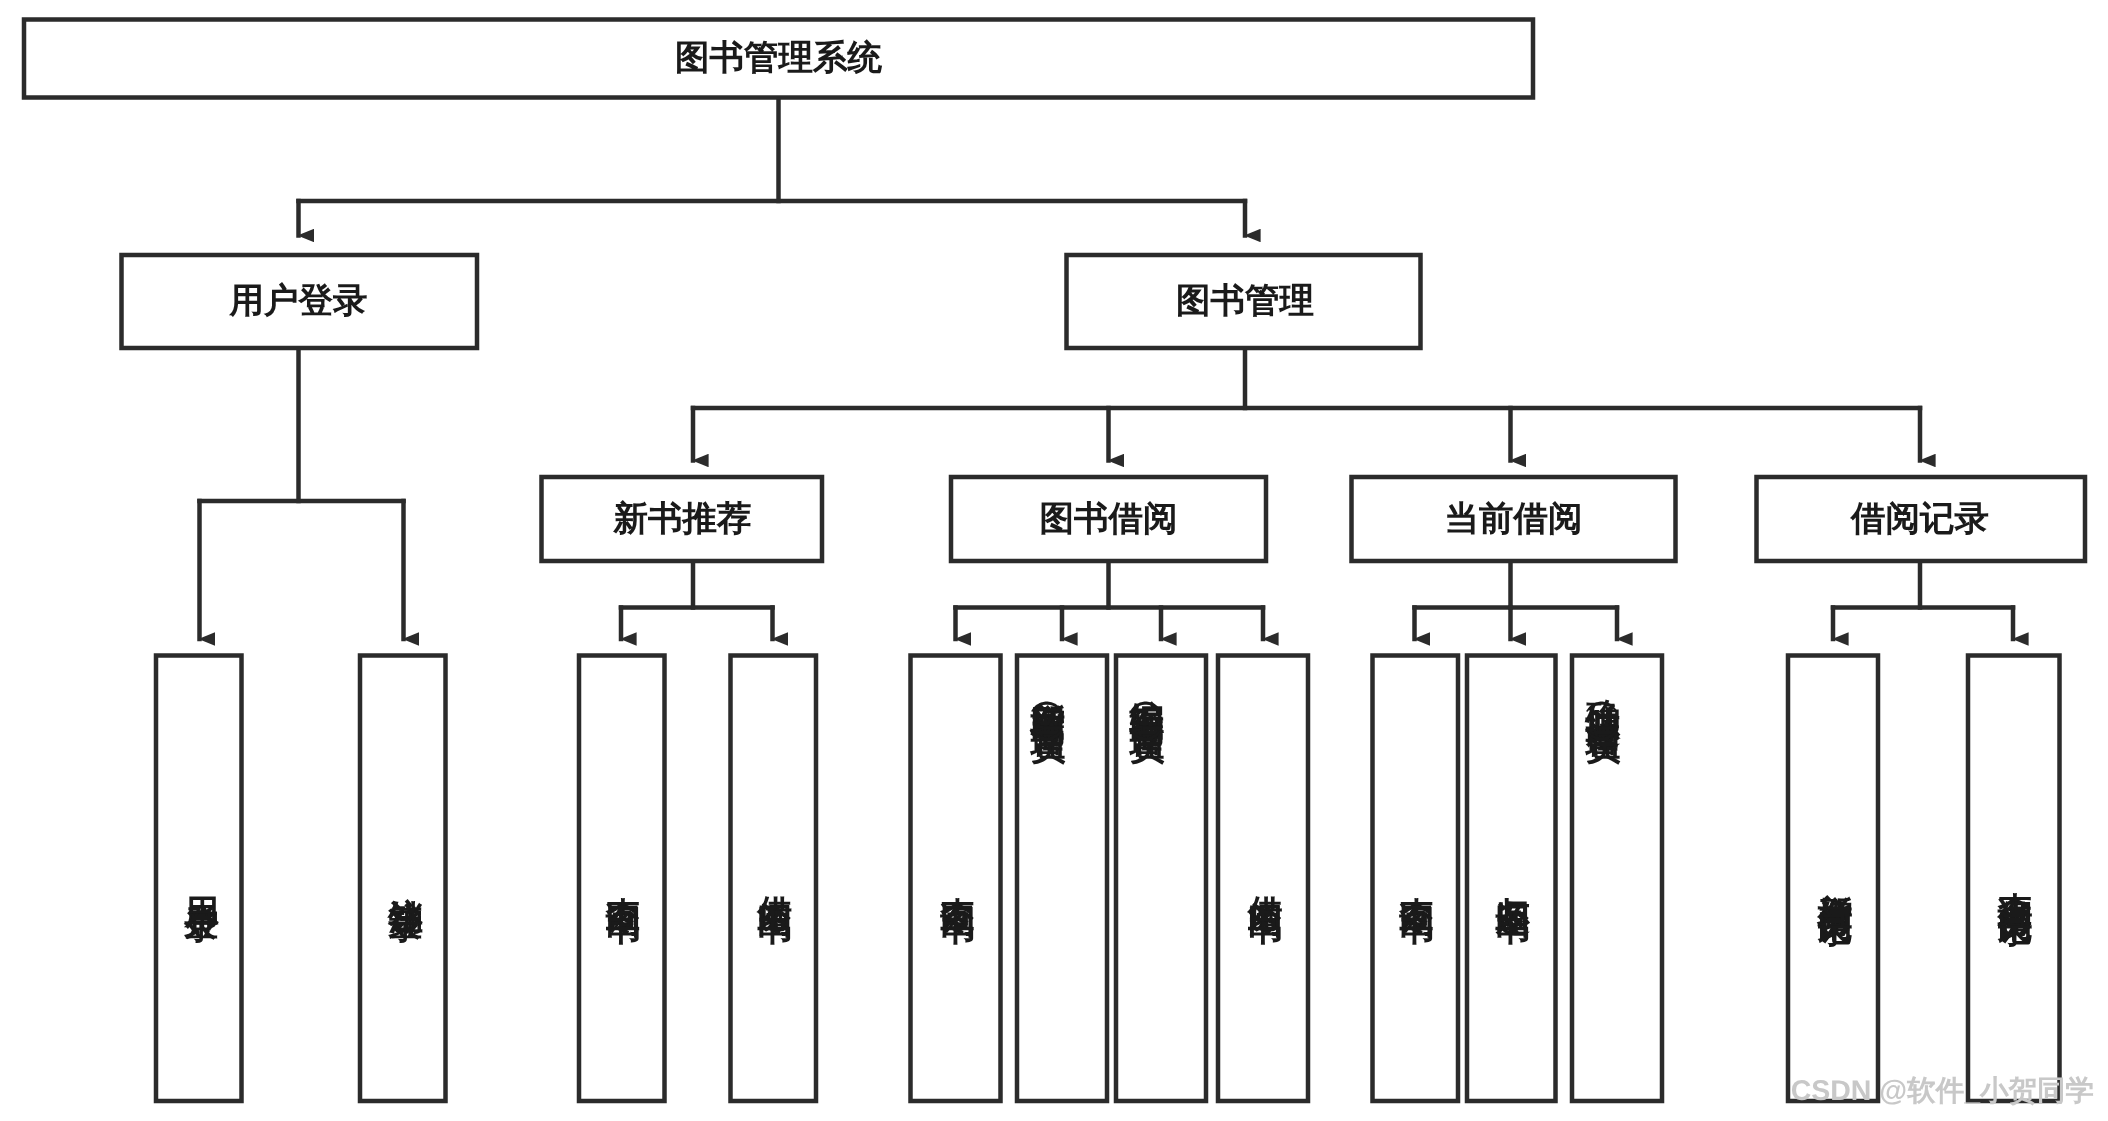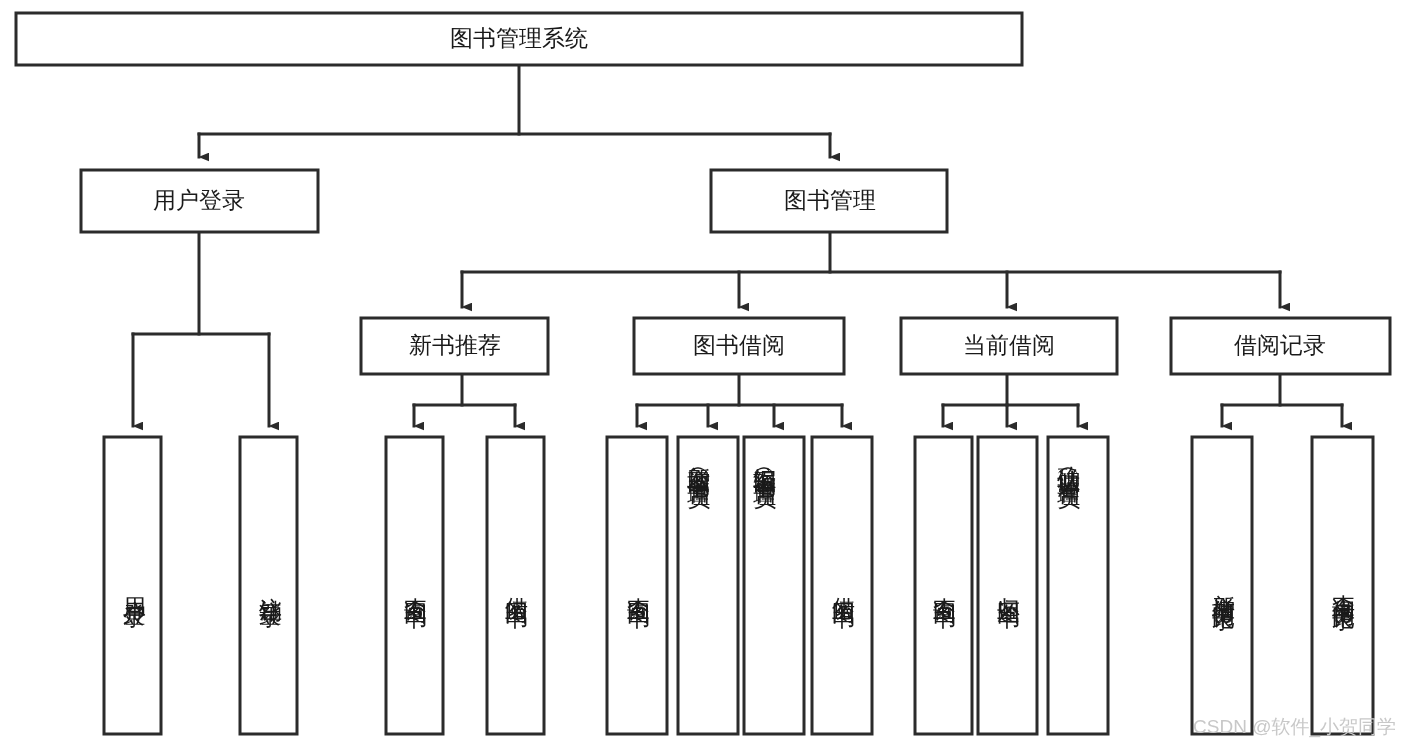--- a/index.html
+++ b/index.html
@@ -11,20 +11,21 @@
     width: 1405px;
     height: 747px;
     font-family: "Liberation Sans", "DejaVu Sans", sans-serif;
     overflow: hidden;
     position: relative;
   }
   #diagram-root {
     position: relative;
     width: 1244px;
     height: 747px;
+    font-weight: bold;
   }
   svg.flow {
     position: absolute;
     top: 0;
     left: 0;
     width: 1405px;
     height: 747px;
     display: block;
   }
   .node-rect {

